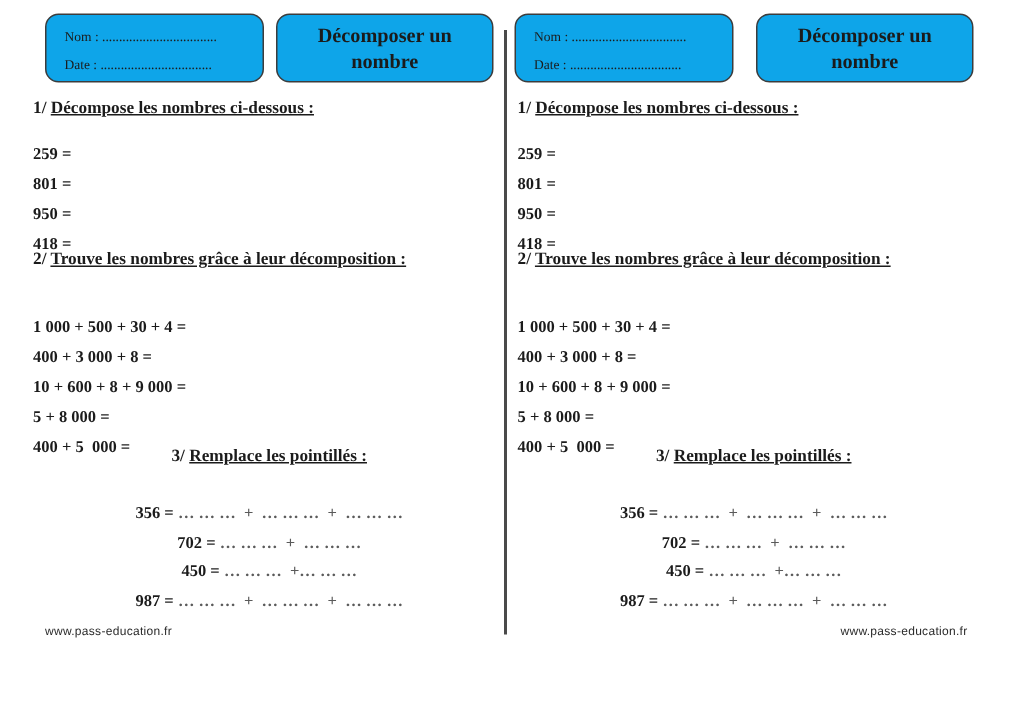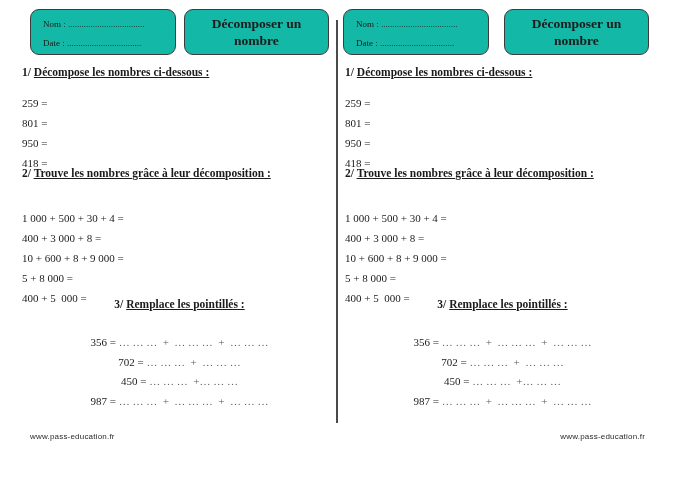--- a/index.html
+++ b/index.html
@@ -9,45 +9,45 @@
   .col{position:absolute;top:0;height:480px;}
   .col.left{left:0;width:338px;}
   .col.right{left:340px;width:340px;}
 
   .divider{position:absolute;left:336px;top:20px;width:2px;height:403px;background:#4a4a4a;}
 
   .header-row{position:absolute;top:9px;display:flex;align-items:stretch;}
   .col.left  .header-row{left:30px;gap:8px;}
   .col.right .header-row{left:3px;gap:15px;}
 
-  .box{background:#14b8a6;border:1.6px solid #3c3c3c;border-radius:9px;box-sizing:border-box;}
+  .box{background:#0ea5e9;border:1.6px solid #3c3c3c;border-radius:9px;box-sizing:border-box;}
   .nom-box{width:146px;height:46px;padding:5px 0 0 12px;}
   .nom-line{font-size:9px;line-height:19px;white-space:pre;color:#1b1b1b;}
   .title-box{width:145px;height:46px;display:flex;align-items:center;justify-content:center;}
   .title-text{font-weight:bold;font-size:13.5px;line-height:17px;text-align:center;padding:0 14px;}
 
   .sec{position:absolute;width:315px;}
   .col.left .sec{left:22px;}
   .col.right .sec{left:5px;}
   .sec1{top:64px;}
   .sec2{top:165px;}
   .sec3{top:296px;text-align:center;}
 
   .heading{font-size:11.5px;font-weight:bold;line-height:16px;white-space:pre;font-family:Liberation Serif, serif;}
   .heading .htext{text-decoration:underline;}
   .sec1 .heading{margin-bottom:13px;}
   .sec2 .heading{margin-bottom:27px;}
   .sec3 .heading{margin-bottom:21px;}
 
-  .line{font-size:11px;white-space:pre;}
+  .line{font-size:11px;white-space:pre;font-weight:bold;}
   .sec1 .line,.sec2 .line{line-height:20px;}
   .sec3 .line{line-height:19.5px;}
   .dots{color:#5a5a5a;}
 
-  .footer{position:absolute;top:432px;font-family:"Liberation Sans", sans-serif;
+  .footer{position:absolute;top:416px;font-family:"Liberation Sans", sans-serif;
           font-size:8px;color:#2a2a2a;letter-spacing:.2px;}
   .col.left .footer{left:30px;}
   .col.right .footer{right:35px;}
 </style>
 </head>
 <body>
 
 <div id="page">
 
   <div class="col left">

